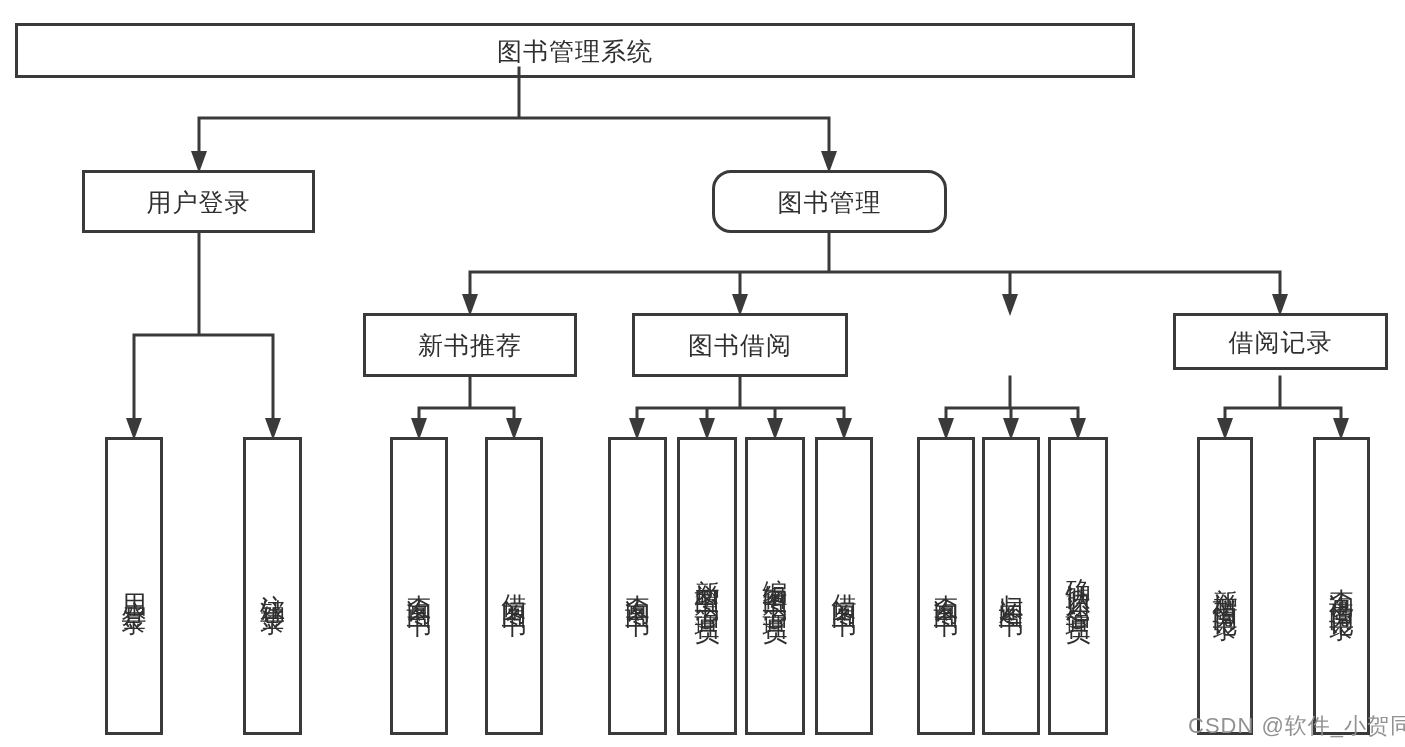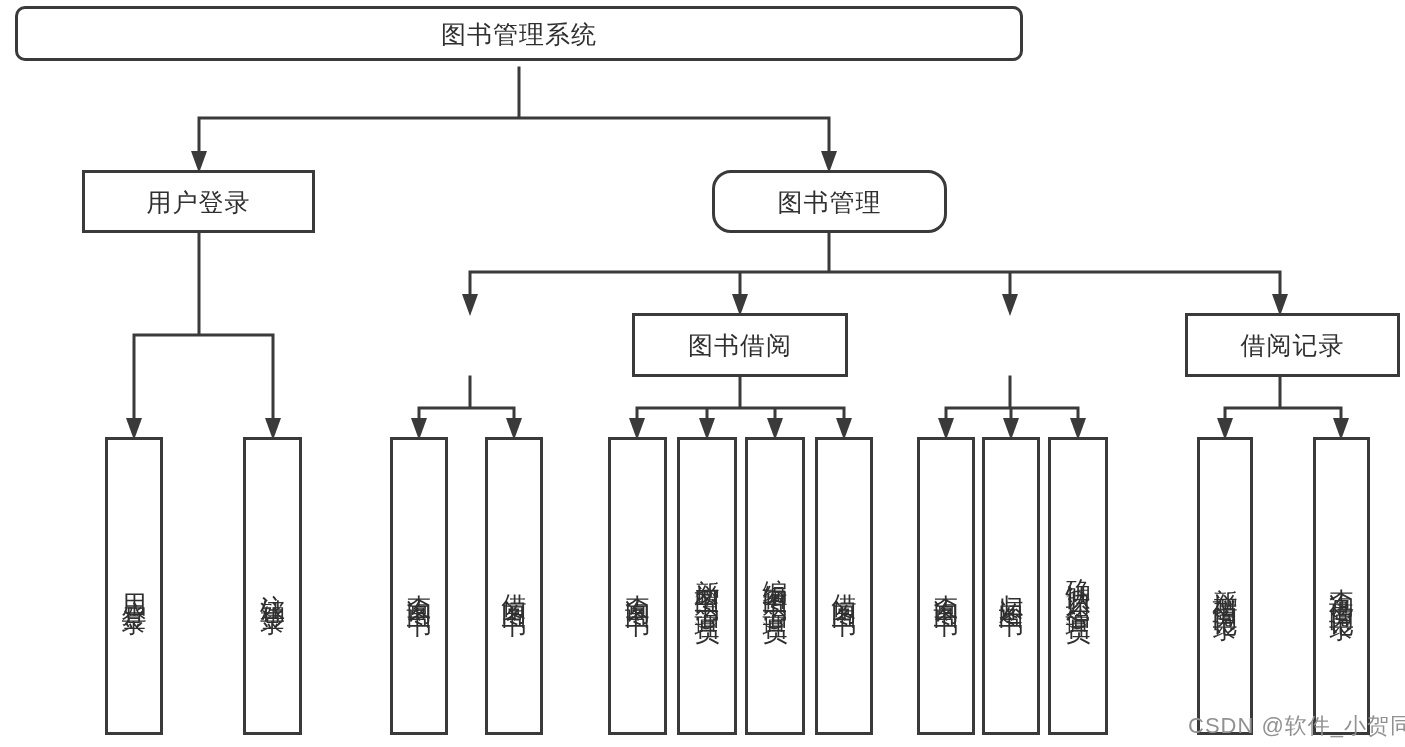--- a/index.html
+++ b/index.html
@@ -97,35 +97,38 @@
         <polygon stroke="none" points="1070,418 1086,418 1078,440"></polygon>
       </g>
       <g>
         <path fill="none" d="M1280 377 V408 M1225 408 H1341 M1225 408 V420 M1341 408 V420"></path>
         <polygon stroke="none" points="1217,418 1233,418 1225,440"></polygon>
         <polygon stroke="none" points="1333,418 1349,418 1341,440"></polygon>
       </g>
     </g>
   </svg>
 
-  <div class="node" style="left:15px; top:6px; width:1008px; height:55px;border-radius:10px;">
+  <div class="node" style="left:15px; top:23px; width:1120px; height:55px;">
     <span class="lbl">图书管理系统</span>
   </div>
 
   <div class="node" style="left:82px; top:170px; width:233px; height:63px;">
     <span class="lbl">用户登录</span>
   </div>
   <div class="node" style="left:712px; top:170px; width:235px; height:63px;border-radius:19px;">
     <span class="lbl">图书管理</span>
   </div>
 
+  <div class="node" style="left:363px; top:313px; width:214px; height:64px;">
+    <span class="lbl">新书推荐</span>
+  </div>
   <div class="node" style="left:632px; top:313px; width:216px; height:64px;">
     <span class="lbl">图书借阅</span>
   </div>
-  <div class="node" style="left:1173px; top:313px; width:215px; height:64px;margin-left:12px;">
+  <div class="node" style="left:1173px; top:313px; width:215px; height:57px;">
     <span class="lbl">借阅记录</span>
   </div>
 
   <div class="node v" style="left:105px; top:437px; width:58px; height:298px;">
     <span class="lbl">用户登录</span>
   </div>
   <div class="node v" style="left:243px; top:437px; width:59px; height:298px;">
     <span class="lbl">注销登录</span>
   </div>
 

